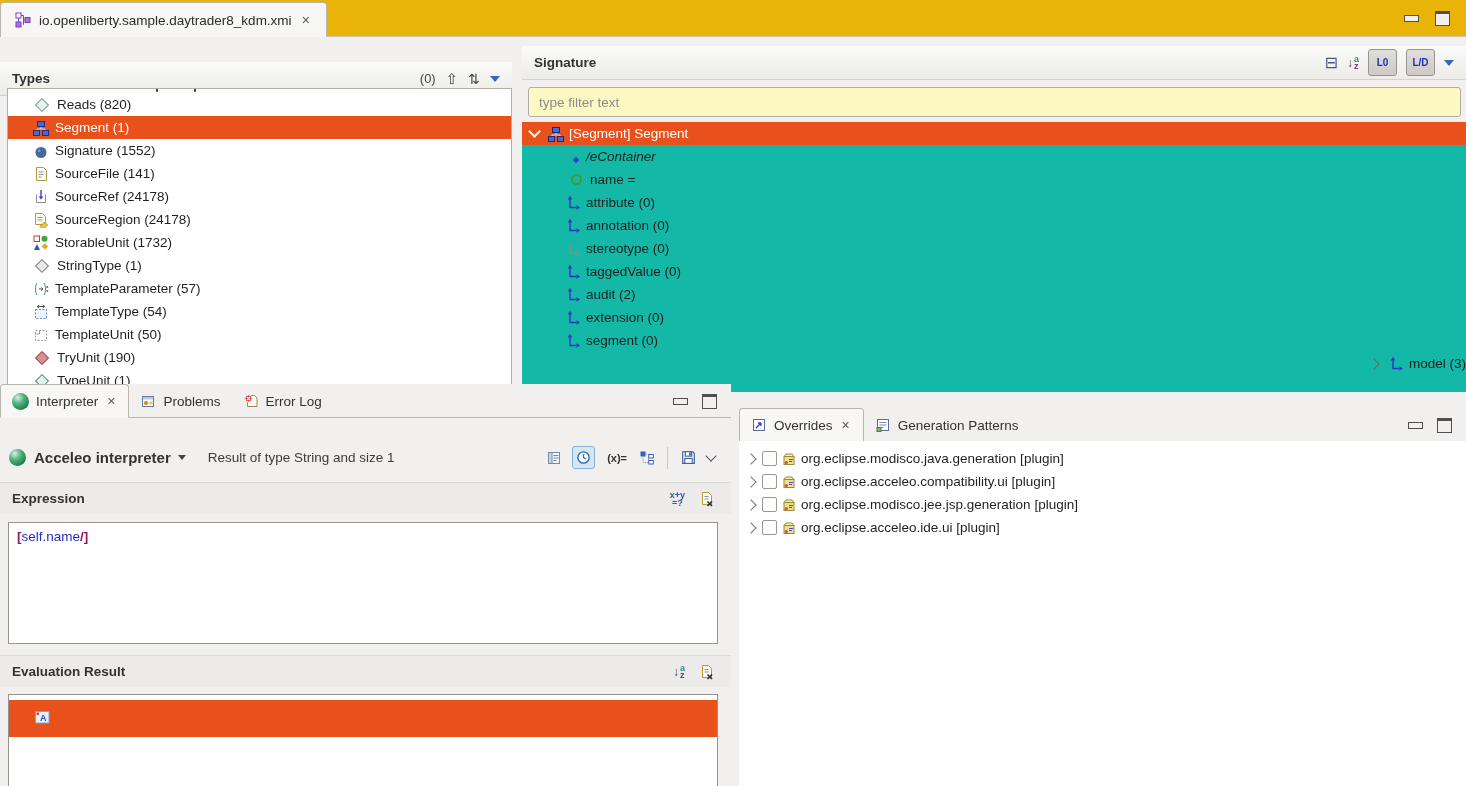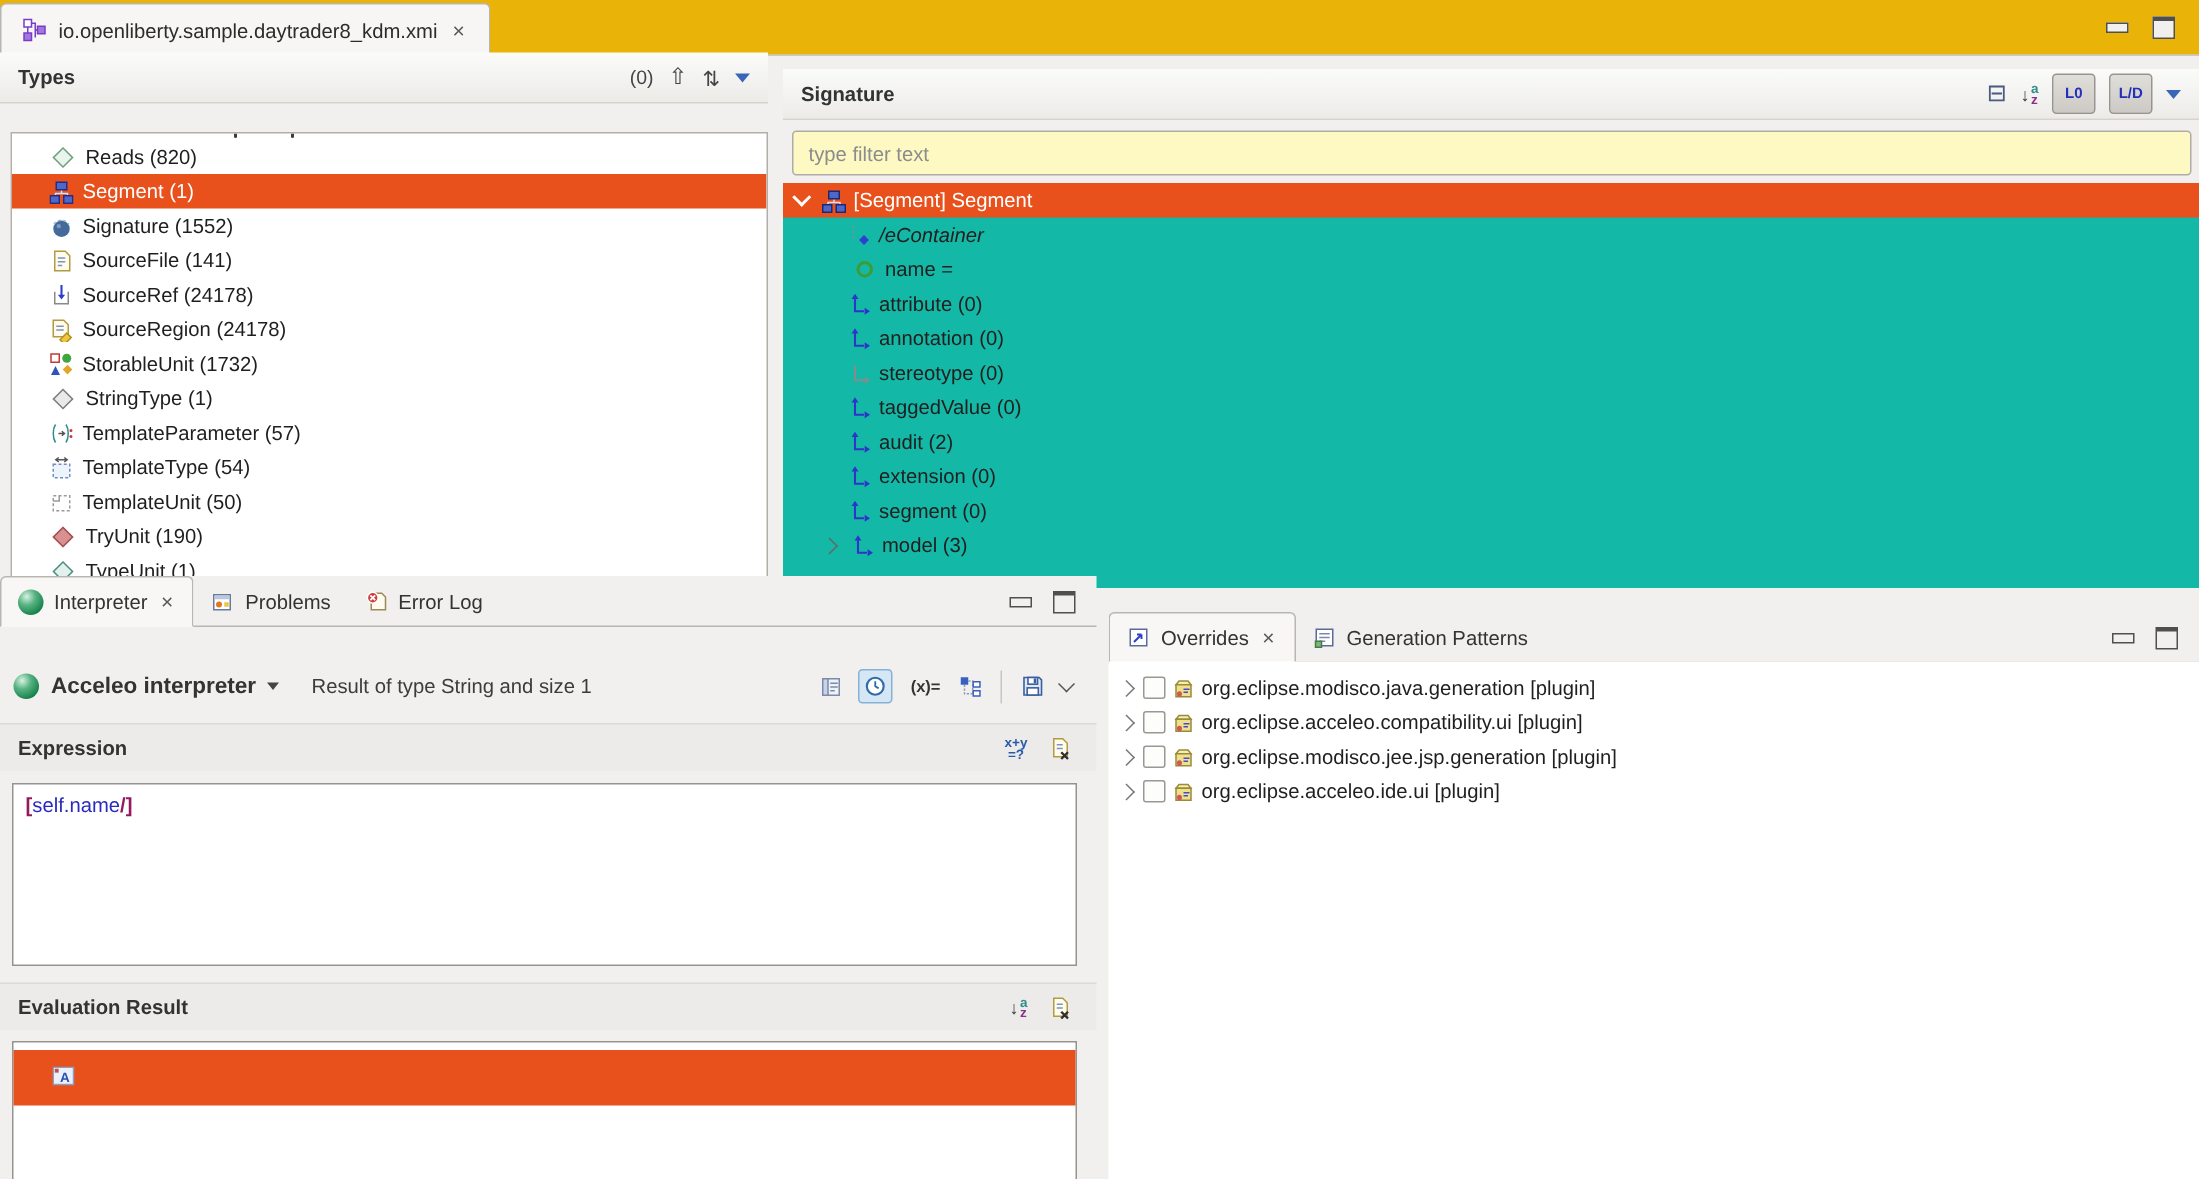--- a/index.html
+++ b/index.html
@@ -96,21 +96,21 @@
       </span>
       <span class="title">io.openliberty.sample.daytrader8_kdm.xmi</span>
       <span class="close-x">×</span>
     </div>
     <div class="abs" style="right:16px;top:11px;display:flex;gap:16px;align-items:center;">
       <span class="win-min"></span>
       <span class="win-max"></span>
     </div>
   </div>
 
-  <div class="panel-header" style="left:0;top:35px;width:512px;">
+  <div class="panel-header" style="left:0;top:62px;width:512px;">
     <span class="panel-title">Types</span>
     <div class="hdr-icons">
       <span class="glyph" style="font-size:13px;">(0)</span>
       <span class="glyph" style="font-size:15px;">⇧</span>
       <span class="glyph" style="font-size:14px;">⇅</span>
       <span class="tri-down"></span>
     </div>
   </div>
 
   <div class="list-box" style="left:7px;top:88px;width:503px;height:302px;">
@@ -334,21 +334,21 @@
     <div class="i-row" style="padding-left:43px;">
       <span class="icon16">
         <svg viewBox="0 0 16 16" width="16" height="16">
             <path d="M5 4v8.5h6" stroke="#2d35c8" fill="none" stroke-width="1.4"></path>
             <path d="M5 0.8l2.3 3.6H2.7z" fill="#2d35c8"></path>
             <path d="M15 12.5l-3.6-2.3v4.6z" fill="#2d35c8"></path>
           </svg>
       </span>
       <span>segment (0)</span>
     </div>
-    <div class="i-row" style="padding-left:27px;">
+    <div class="i-row" style="padding-left:27px;justify-content:flex-end;">
       <span class="chev-right"></span>
       <span class="icon16" style="margin-left:5px;">
         <svg viewBox="0 0 16 16" width="16" height="16">
             <path d="M5 4v8.5h6" stroke="#2d35c8" fill="none" stroke-width="1.4"></path>
             <path d="M5 0.8l2.3 3.6H2.7z" fill="#2d35c8"></path>
             <path d="M15 12.5l-3.6-2.3v4.6z" fill="#2d35c8"></path>
           </svg>
       </span>
       <span>model (3)</span>
     </div>

